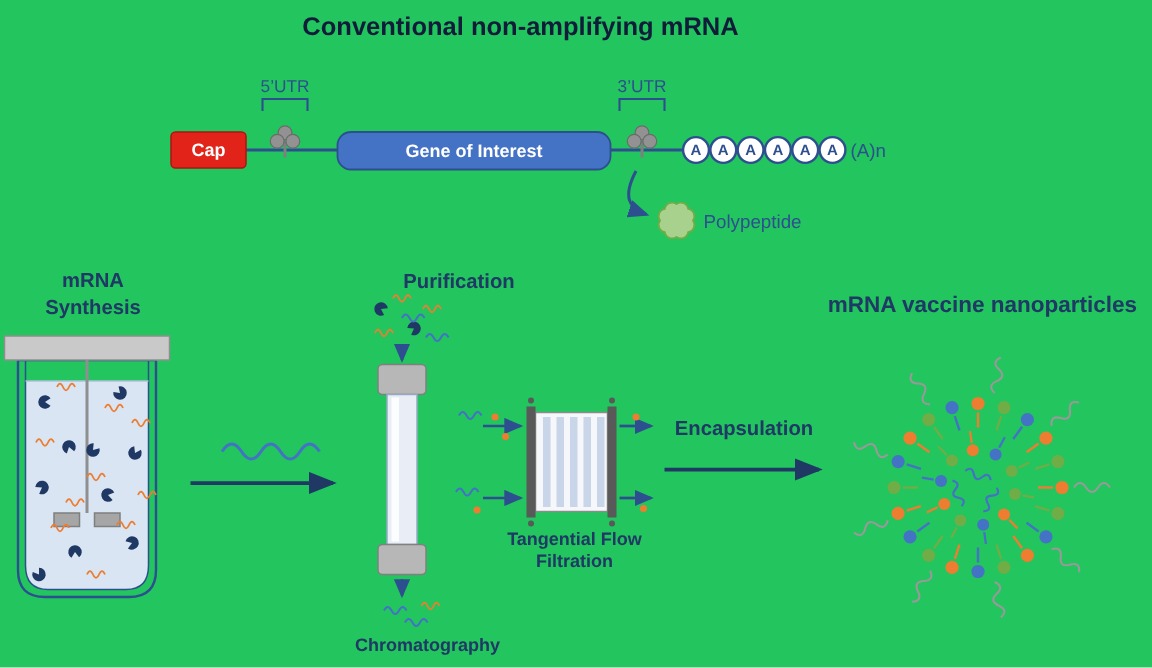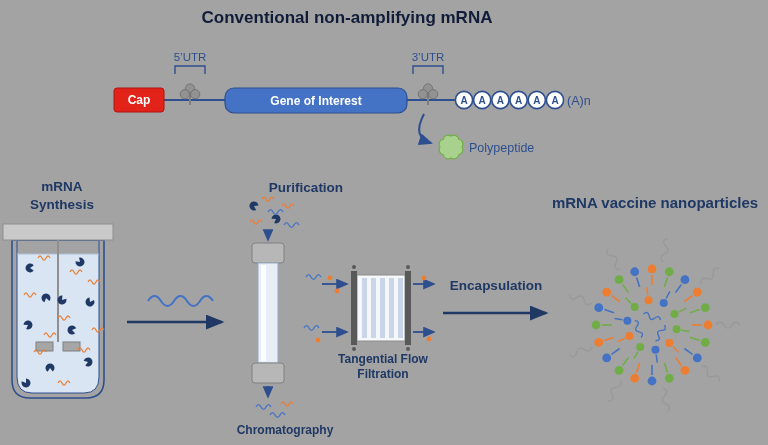--- a/index.html
+++ b/index.html
@@ -1,16 +1,16 @@
 <!DOCTYPE html>
 <html><head>
 <meta charset="utf-8">
 <style>
   html,body{margin:0;padding:0;background:#fff;}
-  .canvas{position:relative;width:768px;height:445px;background:#a3a3a3;overflow:hidden;}
+  .canvas{position:relative;width:768px;height:445px;background:#22c55e;overflow:hidden;}
   svg{display:block;}
   text{font-family:"Liberation Sans","DejaVu Sans",sans-serif;}
   .t-title{font-size:17px;font-weight:bold;fill:#101c38;text-anchor:middle;}
   .t-section{font-size:13.5px;font-weight:bold;fill:#1f3864;text-anchor:middle;}
   .t-big{font-size:15px;font-weight:bold;fill:#1f3864;text-anchor:middle;}
   .t-box{font-size:12px;font-weight:bold;fill:#ffffff;text-anchor:middle;}
   .t-utr{font-size:11.5px;fill:#2e4f8f;text-anchor:middle;}
   .t-an{font-size:12.5px;fill:#2e4f8f;text-anchor:start;}
   .t-poly{font-size:12.5px;fill:#2e4f8f;text-anchor:start;}
   .t-a{font-size:10px;font-weight:bold;fill:#2e4f8f;text-anchor:middle;}

